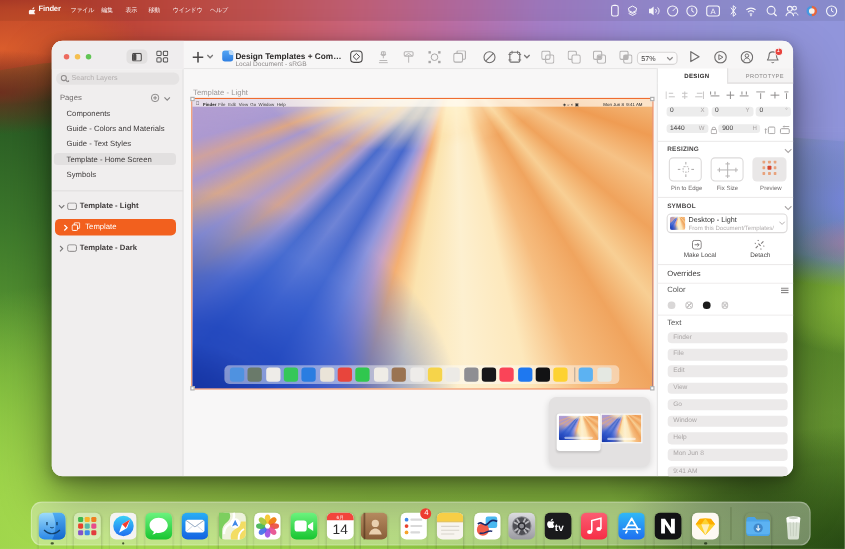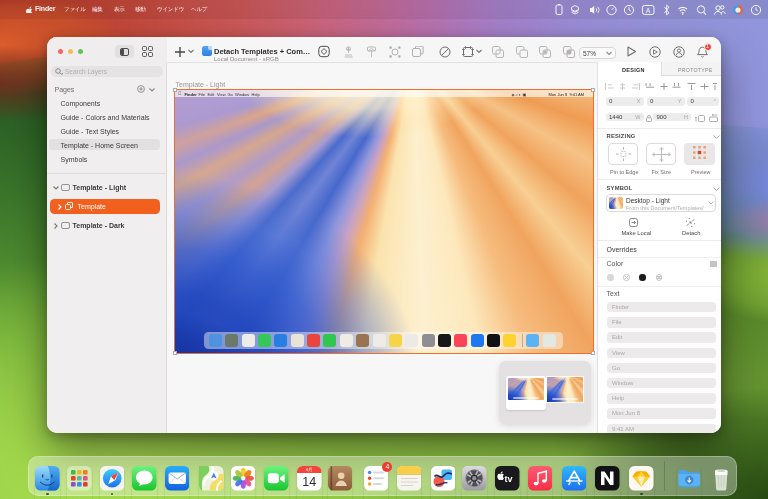--- a/index.html
+++ b/index.html
@@ -148,21 +148,21 @@
           <rect x="6.5" y="6.5" width="4" height="4" rx="1"></rect>
         </svg>
       <svg class="abs" style="left:128px;top:9.5px" width="10" height="10" viewBox="0 0 10 10" stroke="#4a4848" stroke-width="1.4">
           <path d="M5 0v10M0 5h10"></path>
         </svg>
       <svg class="abs" style="left:141px;top:12px" width="6" height="5" viewBox="0 0 6 5" fill="none" stroke="#7a7878" stroke-width="1.2">
           <path d="M0.5 1l2.5 2.5L5.5 1"></path>
         </svg>
       <div class="abs" style="left:154.5px;top:9px;width:10px;height:10px;border-radius:2.5px;background:linear-gradient(180deg,#53a4f3,#2f7fe2)"></div>
       <div class="abs" style="left:160.5px;top:9px;width:4px;height:4px;border-radius:0 2.5px 0 2px;background:#b9d9f8"></div>
-      <div class="abs" style="left:167px;top:10px;font-size:7.5px;font-weight:bold;color:#2c2a2a">Detach Templates + Com…</div>
+      <div class="abs" style="left:167px;top:10px;font-size:7.5px;font-weight:bold;color:#2c2a2a">Design Templates + Com…</div>
       <div class="abs" style="left:167px;top:18.5px;font-size:6px;color:#8e8a8a">Local Document - sRGB</div>
       <svg class="abs" style="left:271px;top:8px" width="12" height="13" viewBox="0 0 12 13" fill="none" stroke="#4a4848" stroke-width="1">
           <rect x="0.8" y="1.3" width="10.4" height="10.4" rx="3"></rect>
           <path d="M6 3.6L9 6.5L6 9.4L3 6.5z" stroke-width="0.9"></path>
         </svg>
       <svg class="abs" style="left:296px;top:8.5px" width="11" height="12" viewBox="0 0 11 12" fill="none" stroke="#b8b6b6" stroke-width="1">
           <path d="M5.5 1v6M3 3.5h5M2 9h7M1.5 11h8" stroke-width="0.9"></path>
           <rect x="3.8" y="1" width="3.4" height="3.4" rx="0.8"></rect>
         </svg>
       <svg class="abs" style="left:319px;top:8.5px" width="11" height="12" viewBox="0 0 11 12" fill="none" stroke="#b8b6b6" stroke-width="1">

